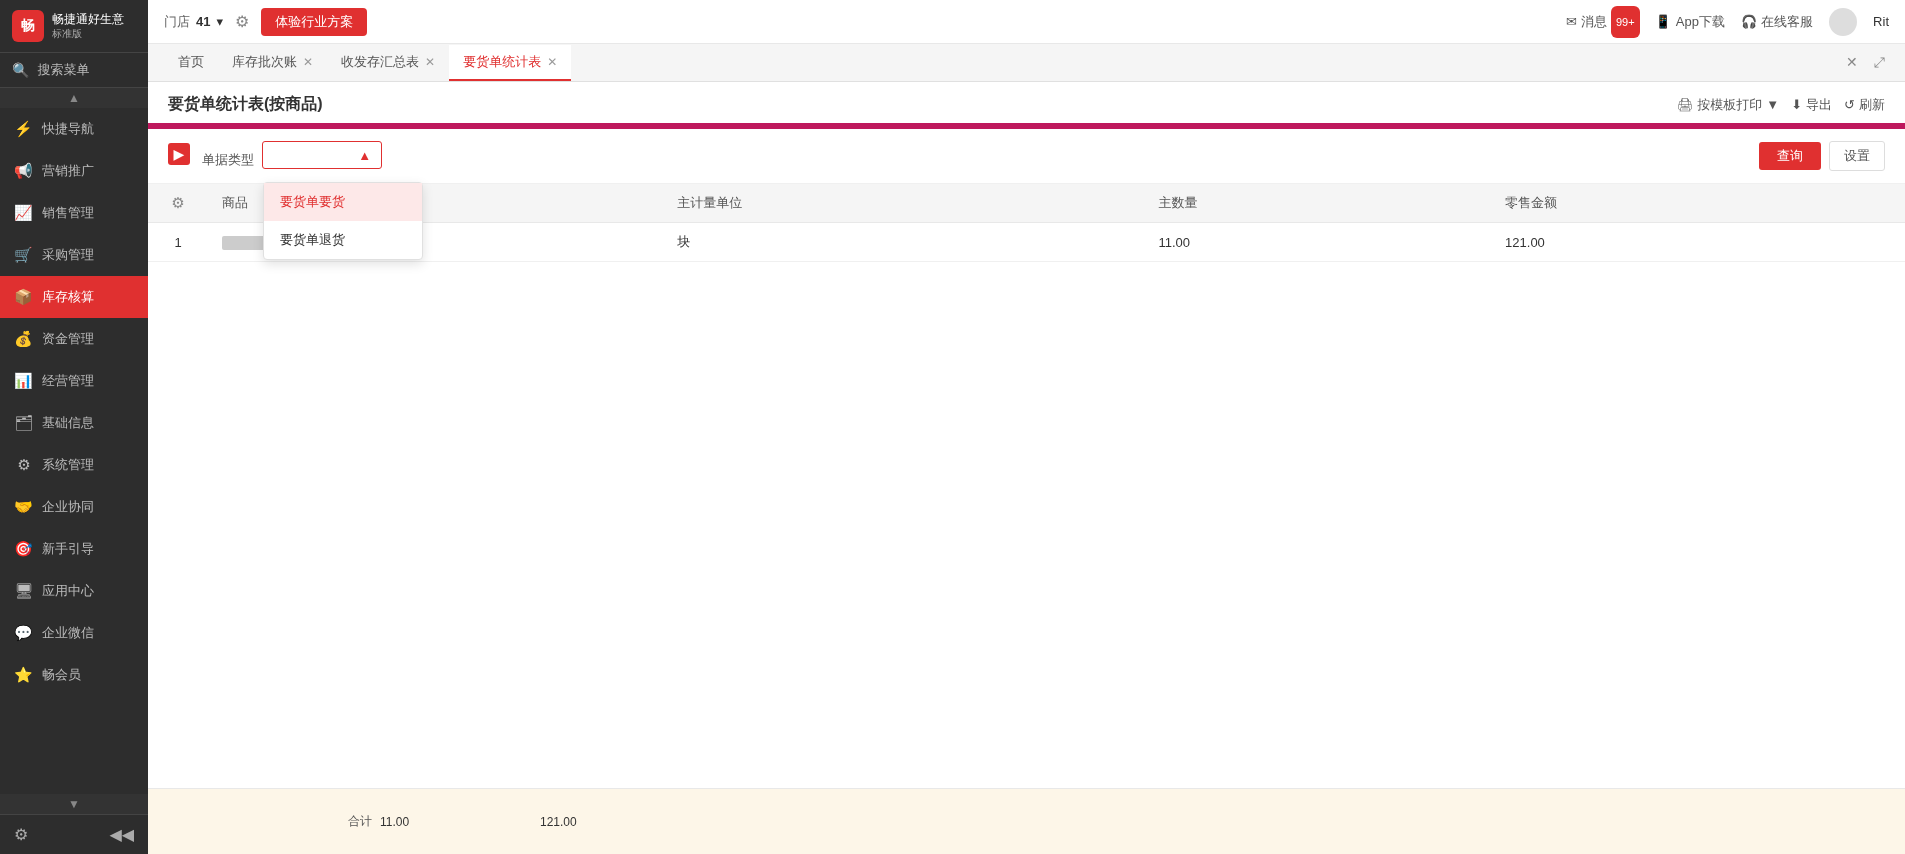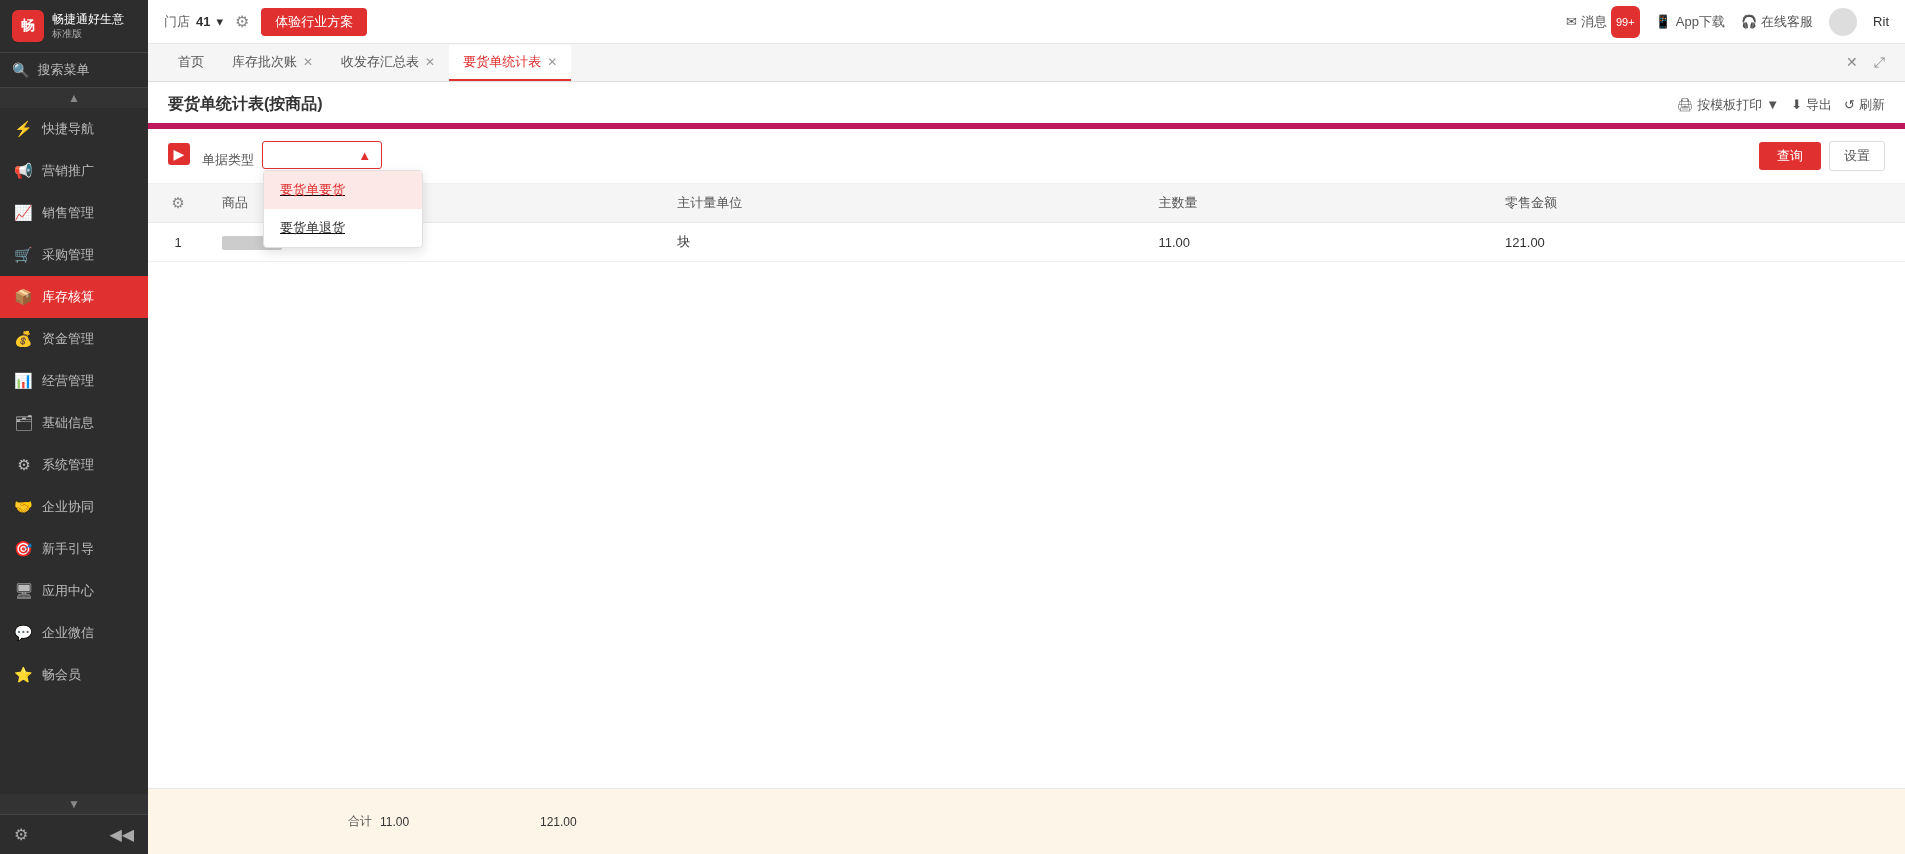--- a/index.html
+++ b/index.html
@@ -426,21 +426,21 @@
     <div class="filter-area">
       <div class="filter-toggle-btn">▶</div>
 
 
       <div class="filter-select-group">
         <span class="filter-select-label">单据类型</span>
         <div class="filter-select-box" style="position:relative;">
           <span></span>
           <span class="arrow">▲</span>
 
-          <div class="dropdown-overlay" style="top:28px;left:0;text-decoration:underline;">
+          <div class="dropdown-overlay" style="top:40px;left:0;">
             <div class="dropdown-item selected">要货单要货</div>
             <div class="dropdown-item">要货单退货</div>
           </div>
         </div>
       </div>
 
 
       <div class="filter-right-btns">
         <button class="btn-query">查询</button>
         <button class="btn-settings">设置</button>

